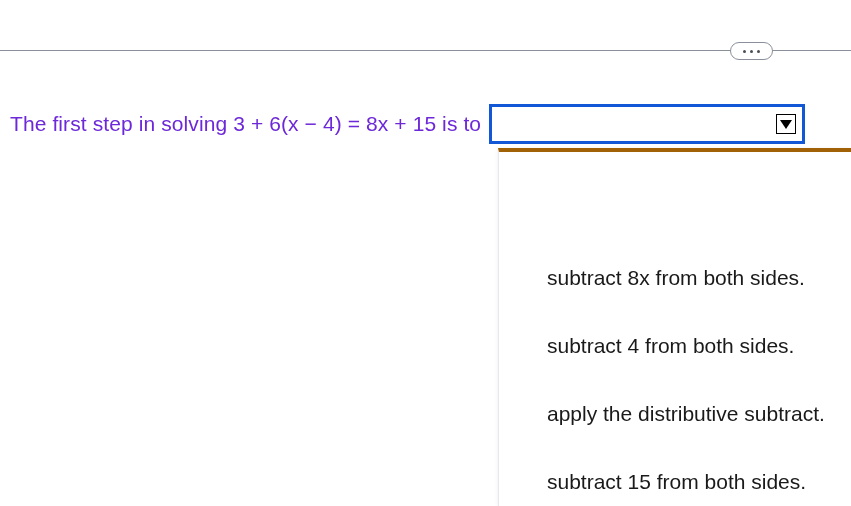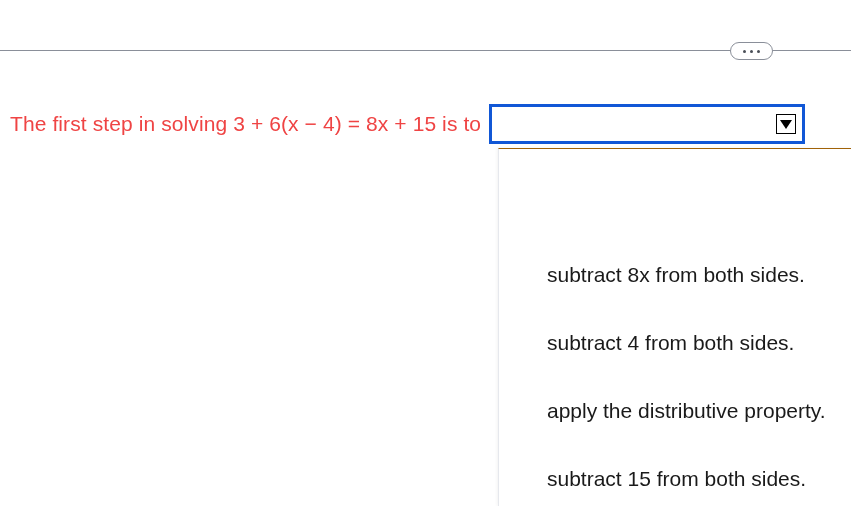--- a/index.html
+++ b/index.html
@@ -52,21 +52,21 @@
     position: absolute;
     top: 104px;
     left: 10px;
     right: 46px;
     display: flex;
     align-items: center;
     gap: 8px;
   }
   .question-text {
     font-size: 21px;
-    color: #ef4444;
+    color: #6d28d9;
     white-space: nowrap;
     letter-spacing: 0.1px;
   }
   .select-box {
     flex: 1;
     height: 40px;
     border: 3px solid #1157d6;
     background: #ffffff;
     position: relative;
     display: flex;
@@ -90,21 +90,21 @@
     display: block;
   }
   .dropdown-panel {
     position: absolute;
     top: 148px;
     left: 498px;
     right: 0;
     bottom: 0;
     background: #ffffff;
     border-left: 1px solid #e6e8ed;
-    border-top: 1px solid #a16207;
+    border-top: 4px solid #a16207;
     box-shadow: -1px 0 3px rgba(0,0,0,0.05);
     padding-top: 92px;
     padding-left: 48px;
   }
   .dropdown-option {
     font-size: 21px;
     color: #1a1a1a;
     padding: 22px 0;
     cursor: pointer;
     white-space: nowrap;
@@ -132,15 +132,15 @@
       <svg viewBox="0 0 12 9">
         <polygon points="0,0 12,0 6,9" fill="#000000"></polygon>
       </svg>
     </div>
   </div>
 </div>
 
 <div class="dropdown-panel">
   <div class="dropdown-option">subtract 8x from both sides.</div>
   <div class="dropdown-option">subtract 4 from both sides.</div>
-  <div class="dropdown-option">apply the distributive property.</div>
+  <div class="dropdown-option">apply the distributive subtract.</div>
   <div class="dropdown-option">subtract 15 from both sides.</div>
 </div>
 
 </body></html>

